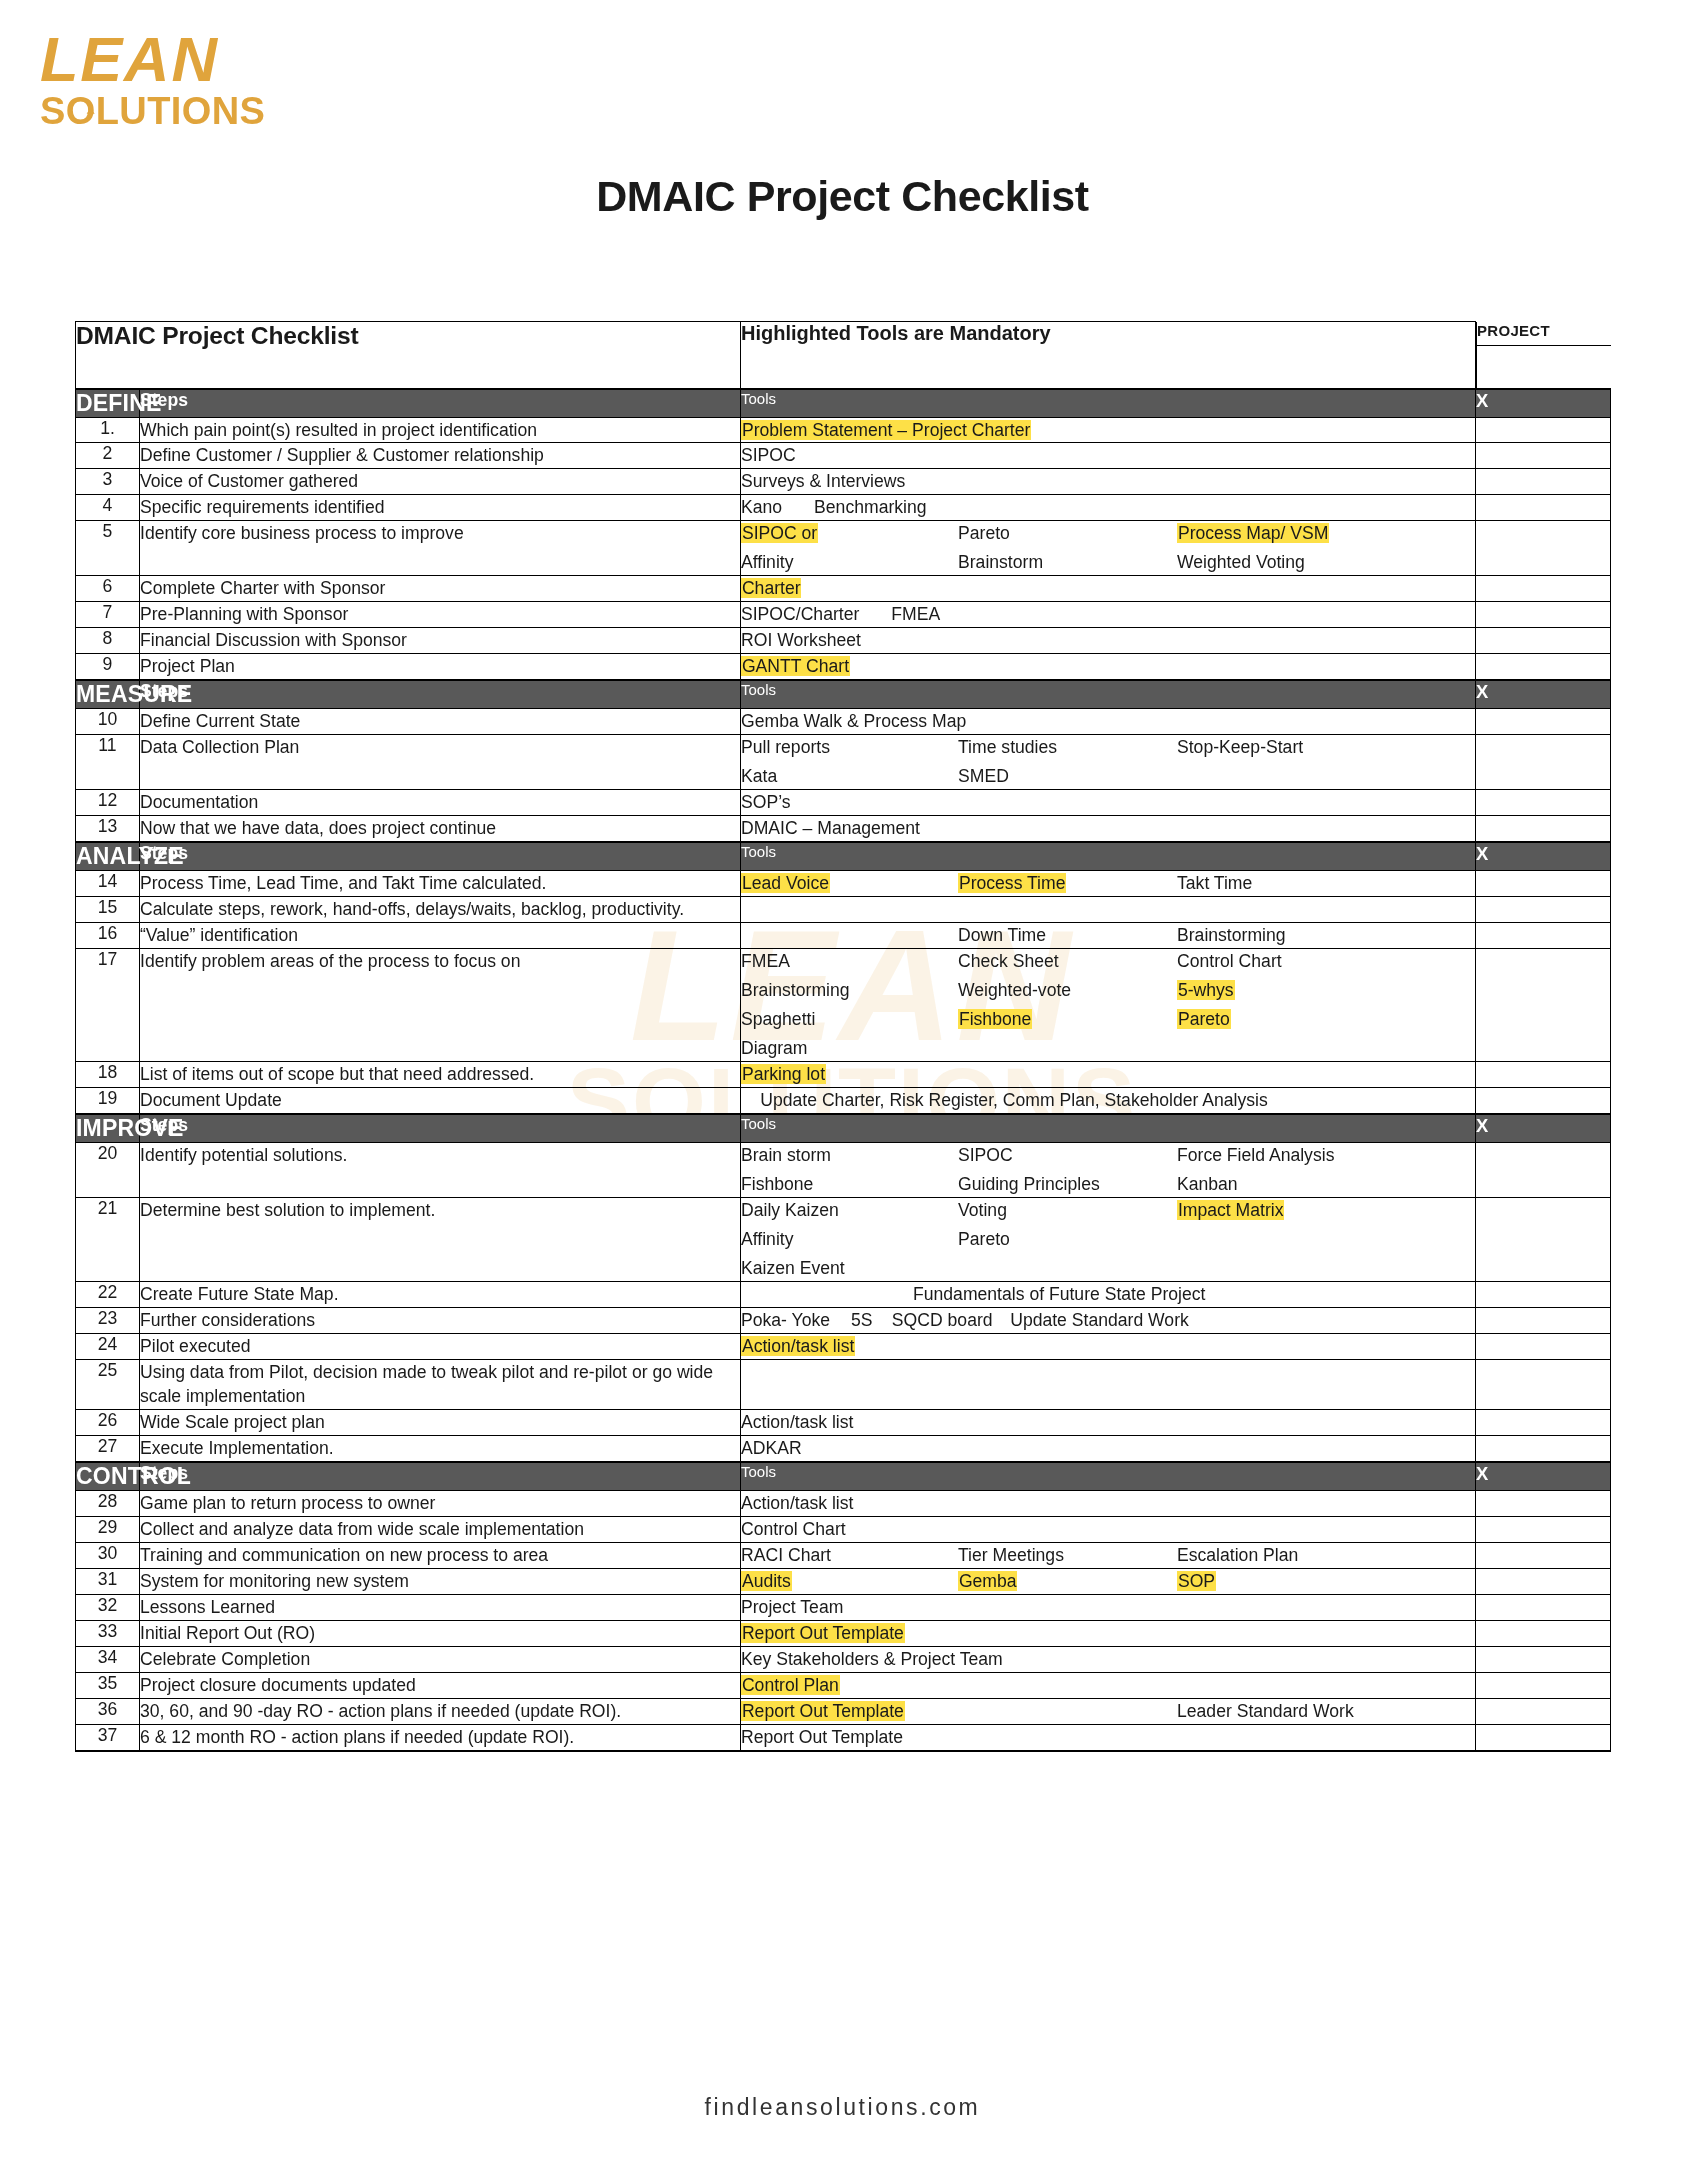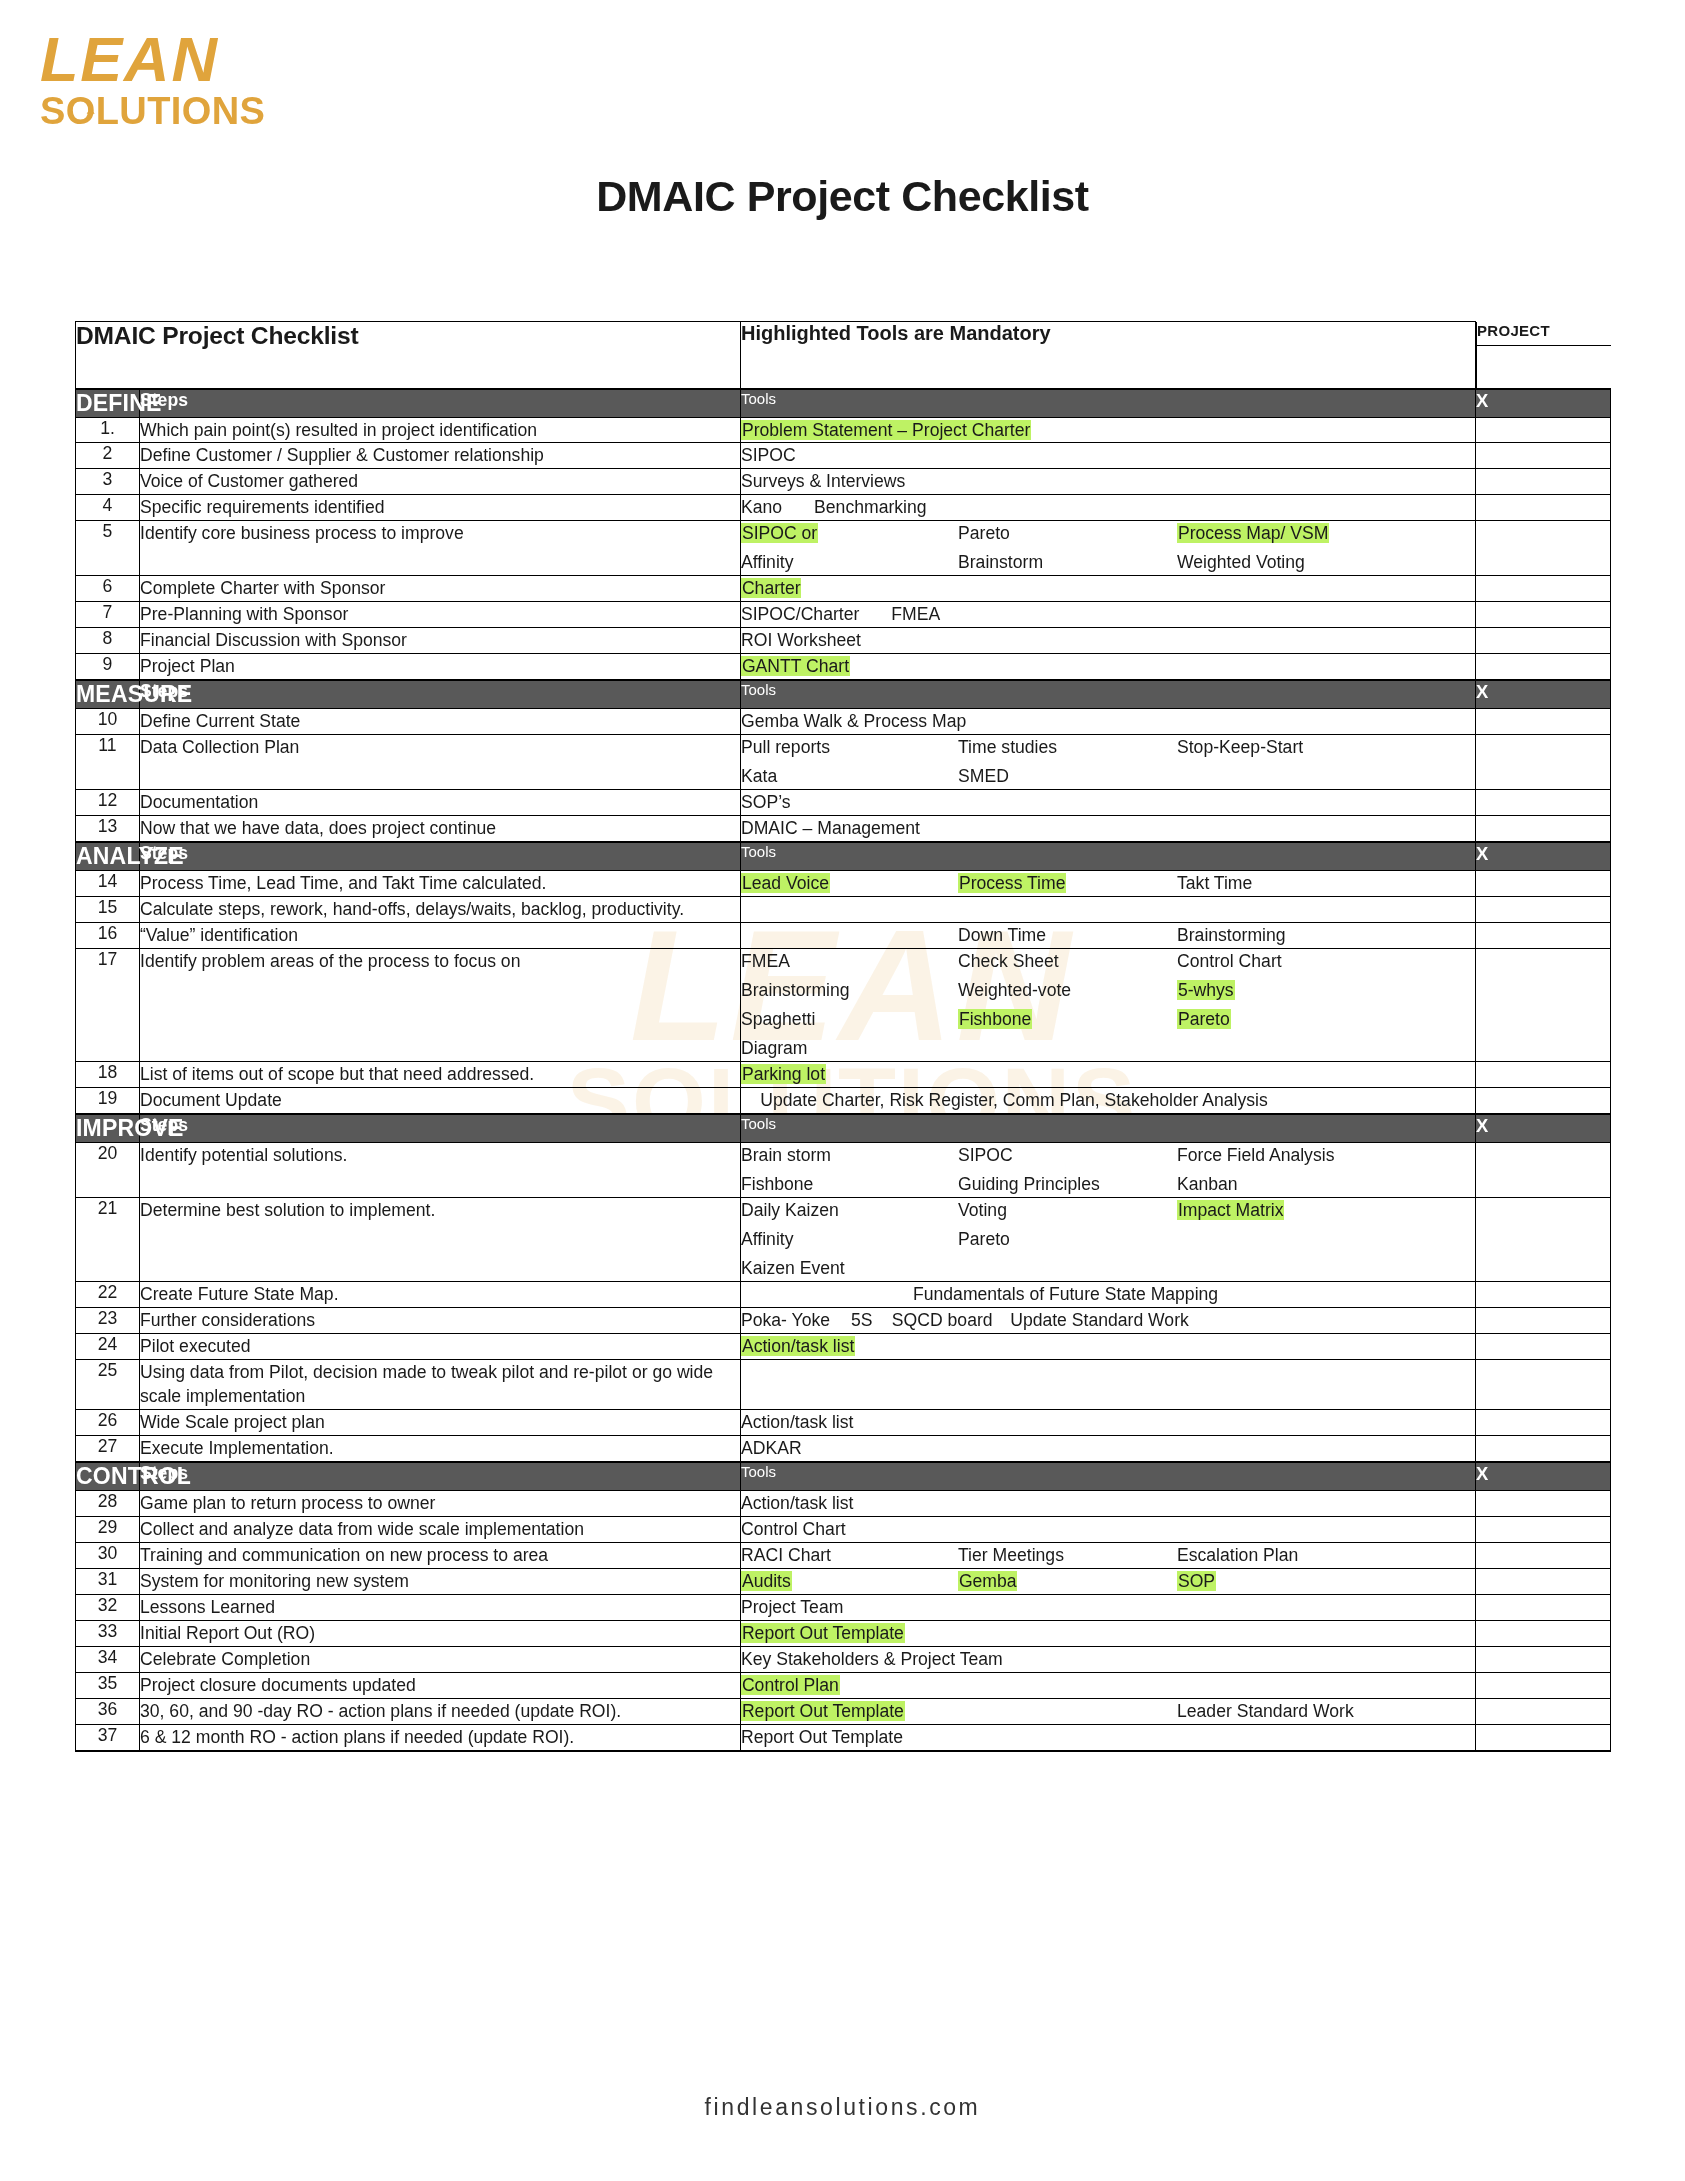--- a/index.html
+++ b/index.html
@@ -180,21 +180,21 @@
     grid-template-columns: 217px 219px 1fr;
     row-gap: 4px;
   }
   .tools .tline { display: block; }
   .tools .indent-center {
     display: block;
     padding-left: 172px;
   }
 
   mark.hl {
-    background: #bef264;
+    background: #fde047;
     color: #1a1a1a;
     padding: 0 0.9px;
   }
 
   
   tr.thickbottom > td { border-bottom: 2.6px solid #000; }
   tr.thicktop > td { border-top: 2.6px solid #000; }
 
   
   #footer {
@@ -494,21 +494,21 @@
               <span>&nbsp;</span>
               <span>&nbsp;</span>
             </div>
           </td>
           <td class="xcell">&nbsp;</td>
         </tr>
         <tr>
           <td class="num">22</td>
           <td class="step">Create Future State Map.</td>
           <td class="tools" colspan="3">
-            <span class="indent-center"><span>Fundamentals of Future State Mapping</span></span>
+            <span class="indent-center"><span>Fundamentals of Future State Project</span></span>
           </td>
           <td class="xcell">&nbsp;</td>
         </tr>
         <tr>
           <td class="num">23</td>
           <td class="step">Further considerations</td>
           <td class="tools" colspan="3">
             <span class="tline"><span>Poka- Yoke</span><span style="display:inline-block;width:21px"></span><span>5S</span><span style="display:inline-block;width:19.3px"></span><span>SQCD board</span><span style="display:inline-block;width:17.6px"></span><span>Update Standard Work</span></span>
           </td>
           <td class="xcell">&nbsp;</td>

